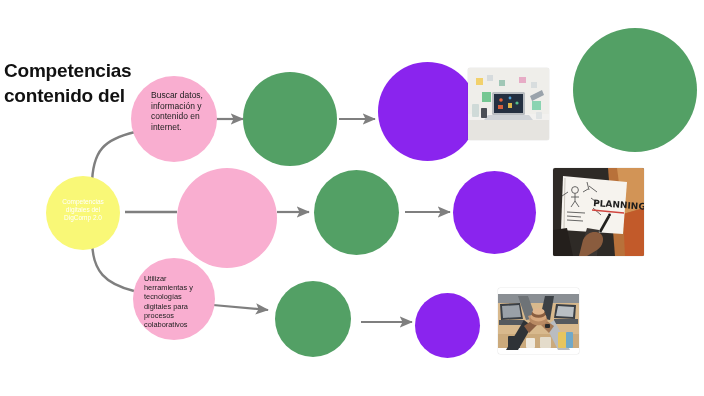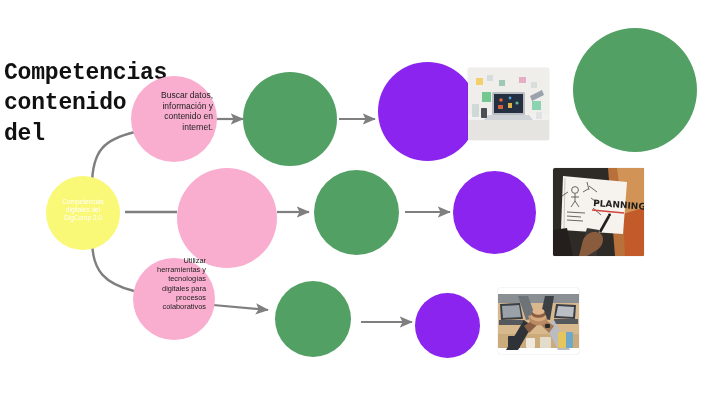--- a/index.html
+++ b/index.html
@@ -17,37 +17,36 @@
     background: #ffffff;
     overflow: hidden;
   }
   .abs { position: absolute; }
 
   
   #page-title {
     left: 4px;
     top: 58px;
     width: 150px;
-    font-size: 23px;
+    font-size: 19px;
     font-weight: bold;
     line-height: 1.32;
     color: #111111;
     letter-spacing: -0.2px;
-    font-family: Liberation Mono, monospace;
   }
 
   
   .circle {
     border-radius: 50%;
     box-sizing: border-box;
   }
   .node-text {
     position: absolute;
     box-sizing: border-box;
-    text-align: right;
+    text-align: left;
     line-height: 1.24;
     word-wrap: break-word;
   }
 
   .pink { background: #F9AED0; }
   .yellow { background: #F9F877; }
   .green { background: #53A065; }
   .purple { background: #8A24EE; }
 
   .pink-text {
@@ -195,21 +194,21 @@
       <path d="M26,88 L34,60 L46,62 L44,88 Z" fill="#3b3633"></path>
       <path d="M30,72 C34,64 42,62 48,66 C52,70 50,78 44,82 L34,88 L26,88 Z" fill="#8a5c3e"></path>
       <path d="M47,64 L56,48" stroke="#22201e" stroke-width="2.6"></path>
       <circle cx="56.5" cy="47" r="1.4" fill="#111"></circle>
 
       <path d="M0,62 L14,60 L20,88 L0,88 Z" fill="#241f1c"></path>
     </svg>
   </div>
 
   <div class="abs circle pink" style="left:133px; top:258px; width:82px; height:82px;"></div>
-  <div class="node-text pink-text" style="left:144px; top:256px; width:62px; font-size:7.4px;">Utilizar herramientas y tecnologías digitales para procesos colaborativos</div>
+  <div class="node-text pink-text" style="left:144px; top:274px; width:62px; font-size:7.4px;">Utilizar herramientas y tecnologías digitales para procesos colaborativos</div>
 
   <div class="abs circle green" style="left:275px; top:281px; width:76px; height:76px;"></div>
   <div class="abs circle purple" style="left:415px; top:293px; width:65px; height:65px;"></div>
 
   <div class="abs photo" style="left:498px; top:288px; width:81px; height:66px;">
     <svg viewBox="0 0 81 66" xmlns="http://www.w3.org/2000/svg">
       <rect x="0" y="0" width="81" height="66" fill="#ffffff"></rect>
 
       <rect x="0" y="6" width="81" height="54" fill="#d8b98d"></rect>
       <rect x="0" y="6" width="81" height="9" fill="#8a8f94"></rect>

